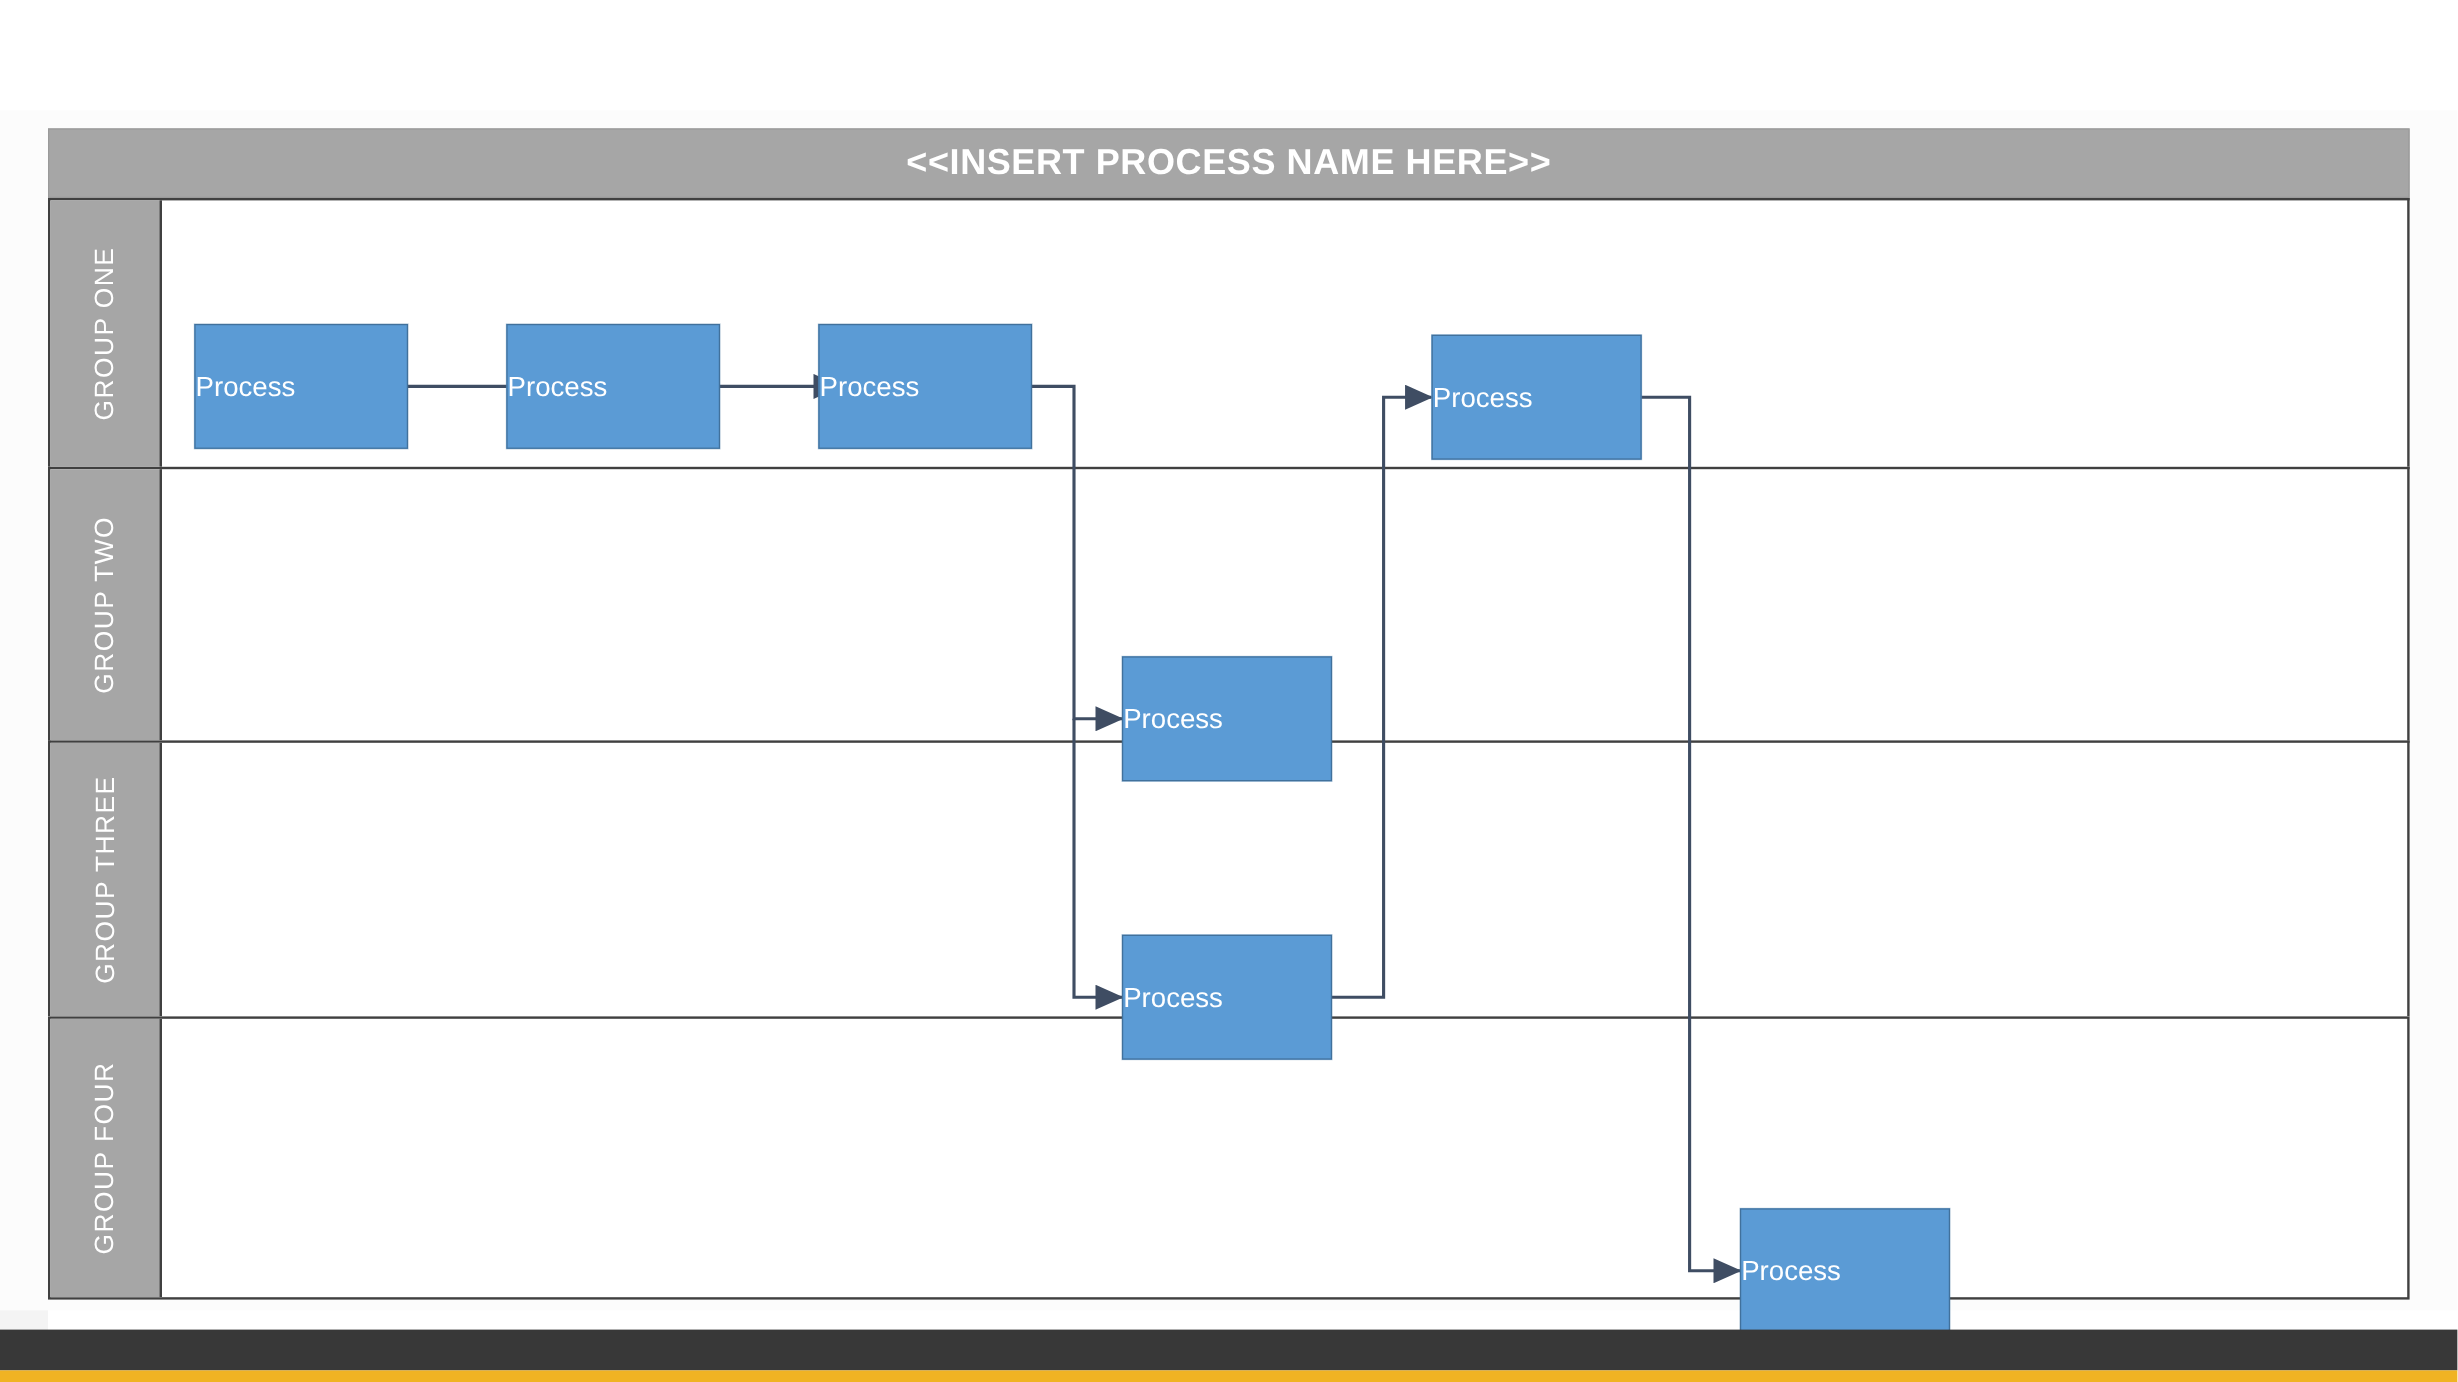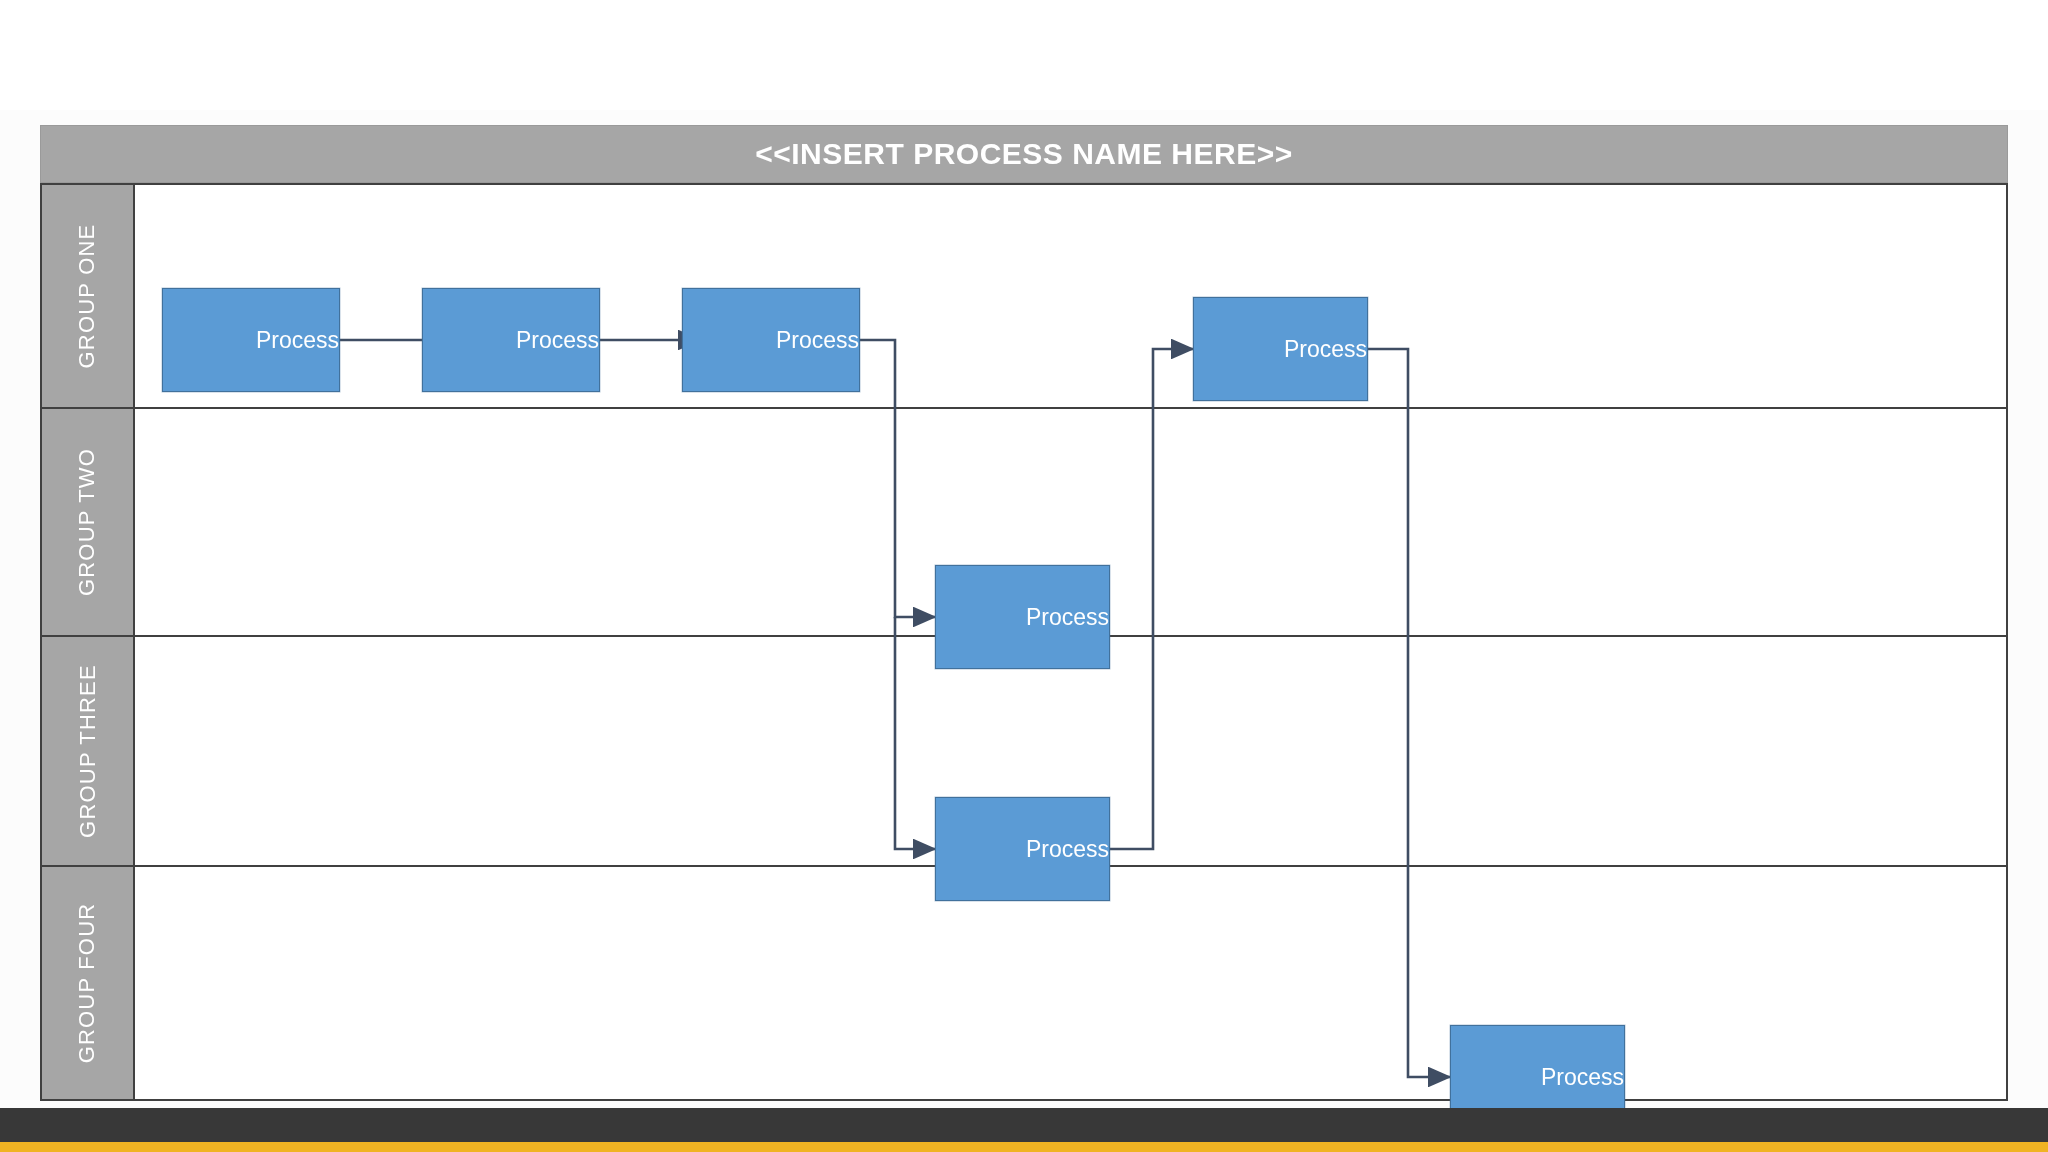--- a/index.html
+++ b/index.html
@@ -28,21 +28,21 @@
     font-weight: bold;
     color: #3c3c3c;
     letter-spacing: 0.2px;
     white-space: nowrap;
   }
 
   
   #canvas {
     position: absolute;
     left: 0px;
-    top: 110px;
+    top: 92px;
     width: 2048px;
     height: 1000px;
     background: #fcfcfc;
   }
 
   #paper-edge-left {
     position: absolute;
     left: 0px;
     top: 110px;
     width: 40px;
@@ -137,21 +137,21 @@
     pointer-events: none;
   }
 
   
   .process-box {
     position: absolute;
     background: #5b9bd5;
     border: 1px solid #41719c;
     display: flex;
     align-items: center;
-    justify-content: flex-end;
+    justify-content: flex-start;
     color: #ffffff;
     font-size: 23px;
     box-shadow: 0 0 0 0.5px rgba(65,113,156,0.4);
   }
 
   
   #footer-dark {
     position: absolute;
     left: 0px;
     top: 1108px;

